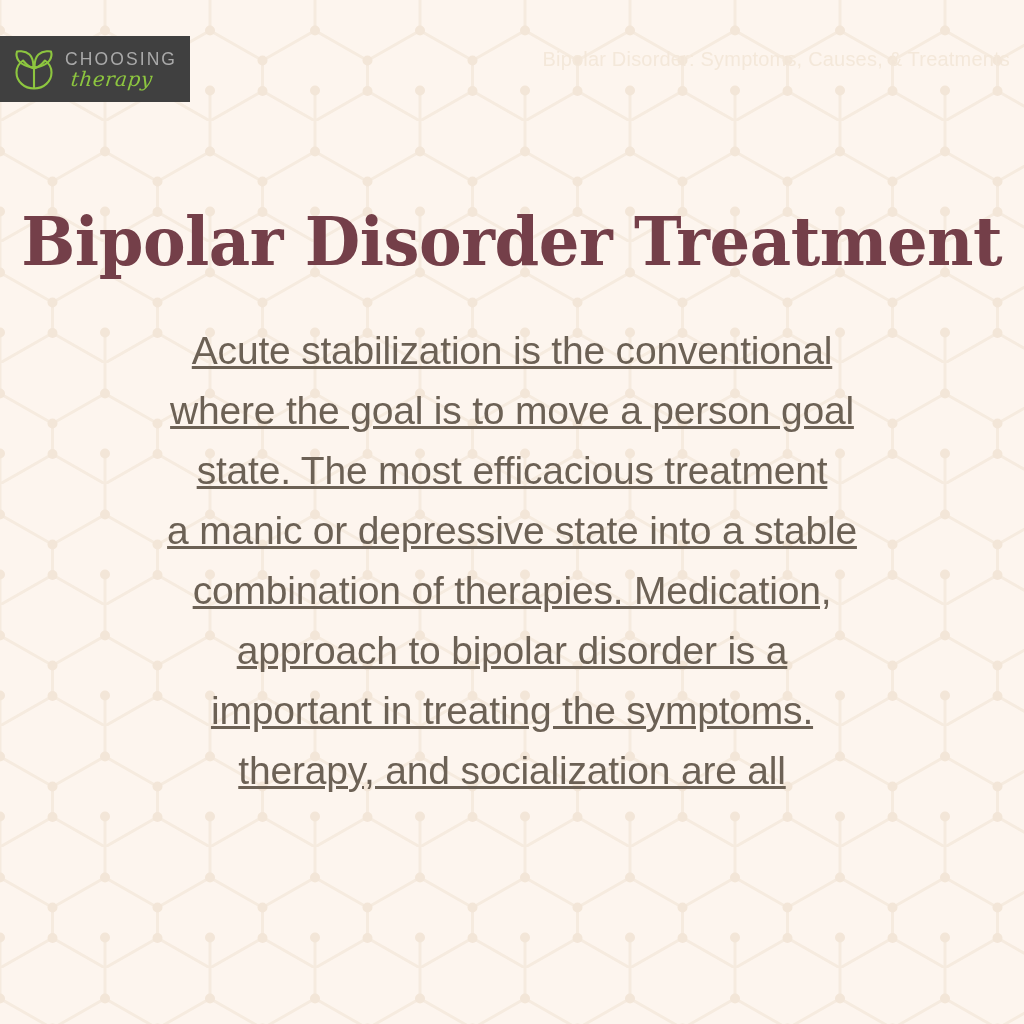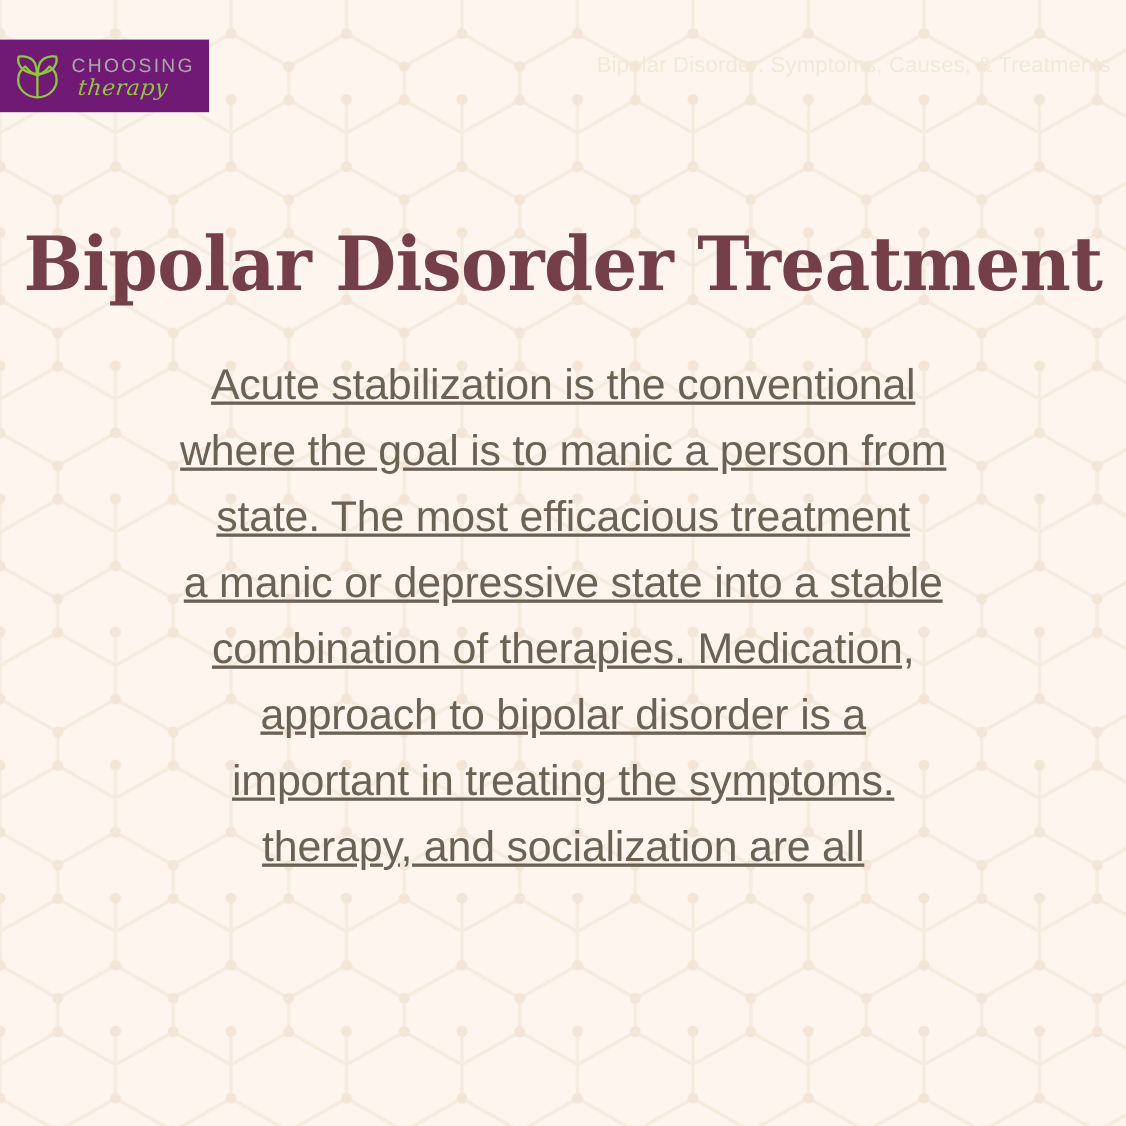--- a/index.html
+++ b/index.html
@@ -21,21 +21,21 @@
     width:1024px; height:1024px;
     z-index:0;
     pointer-events:none;
   }
 
   
   #logo-badge{
     position:absolute;
     left:0; top:36px;
     width:190px; height:66px;
-    background:#701a75;
+    background:#404040;
     z-index:3;
     display:flex;
     align-items:center;
     padding-left:10px;
     gap:7px;
   }
   #logo-mark{ width:48px; height:44px; flex:none; }
   #logo-word{ display:flex; flex-direction:column; line-height:1; padding-top:2px; }
   #logo-choosing{
     font-family:"Liberation Sans", sans-serif;
@@ -161,21 +161,21 @@
     <span id="logo-therapy">therapy</span>
   </div>
 </div>
 
 <div id="article-kicker">Bipolar Disorder: Symptoms, Causes, &amp; Treatments</div>
 
 <div id="content">
   <h1 id="page-title">Bipolar Disorder Treatment</h1>
   <div id="body-copy">
       <p>Acute stabilization is the conventional</p>
-      <p>where the goal is to manic a person from</p>
+      <p>where the goal is to move a person goal</p>
       <p>state. The most efficacious treatment</p>
       <p>a manic or depressive state into a stable</p>
       <p>combination of therapies. Medication,</p>
       <p>approach to bipolar disorder is a</p>
       <p>important in treating the symptoms.</p>
       <p>therapy, and socialization are all</p>
     </div>
 </div>
 
 </body></html>

